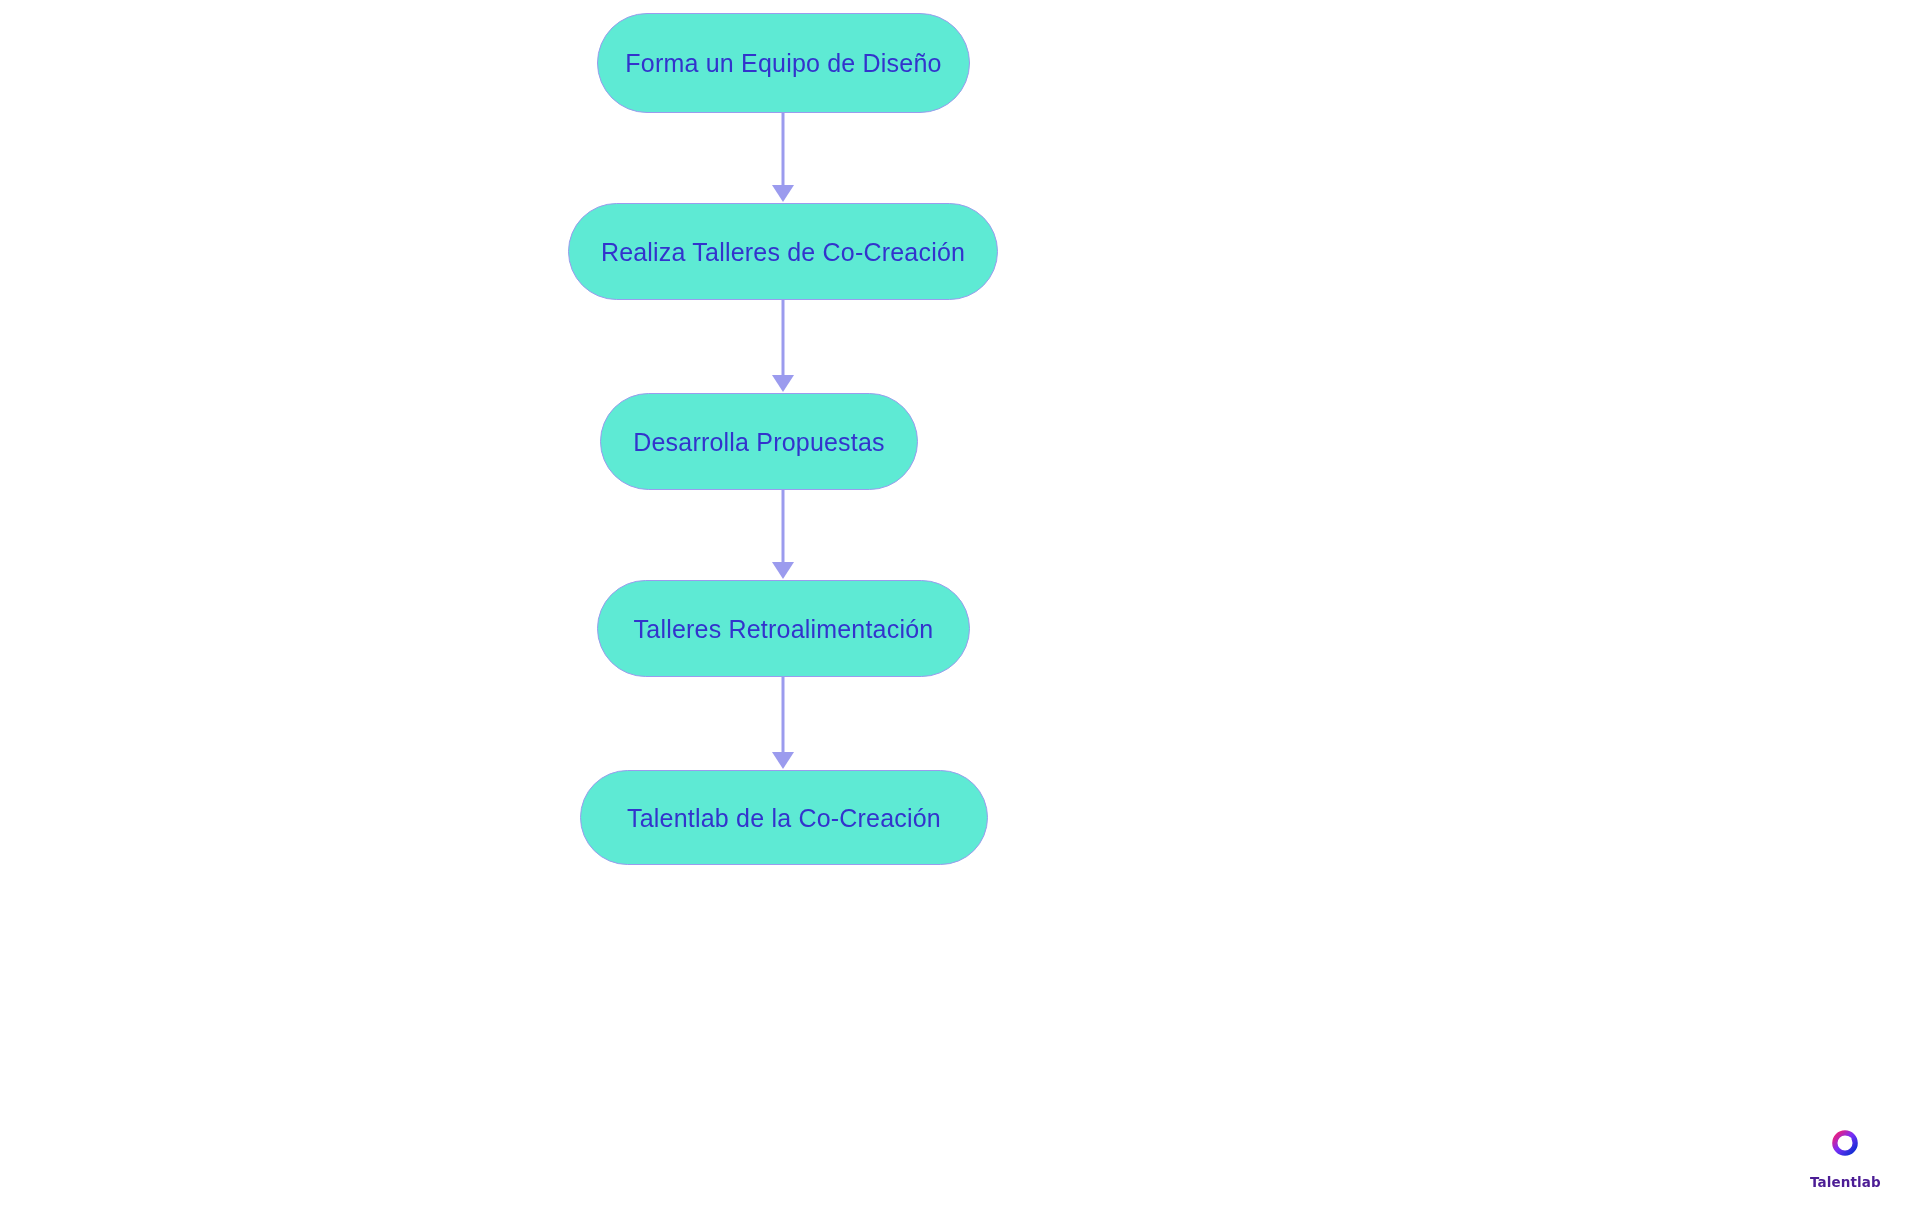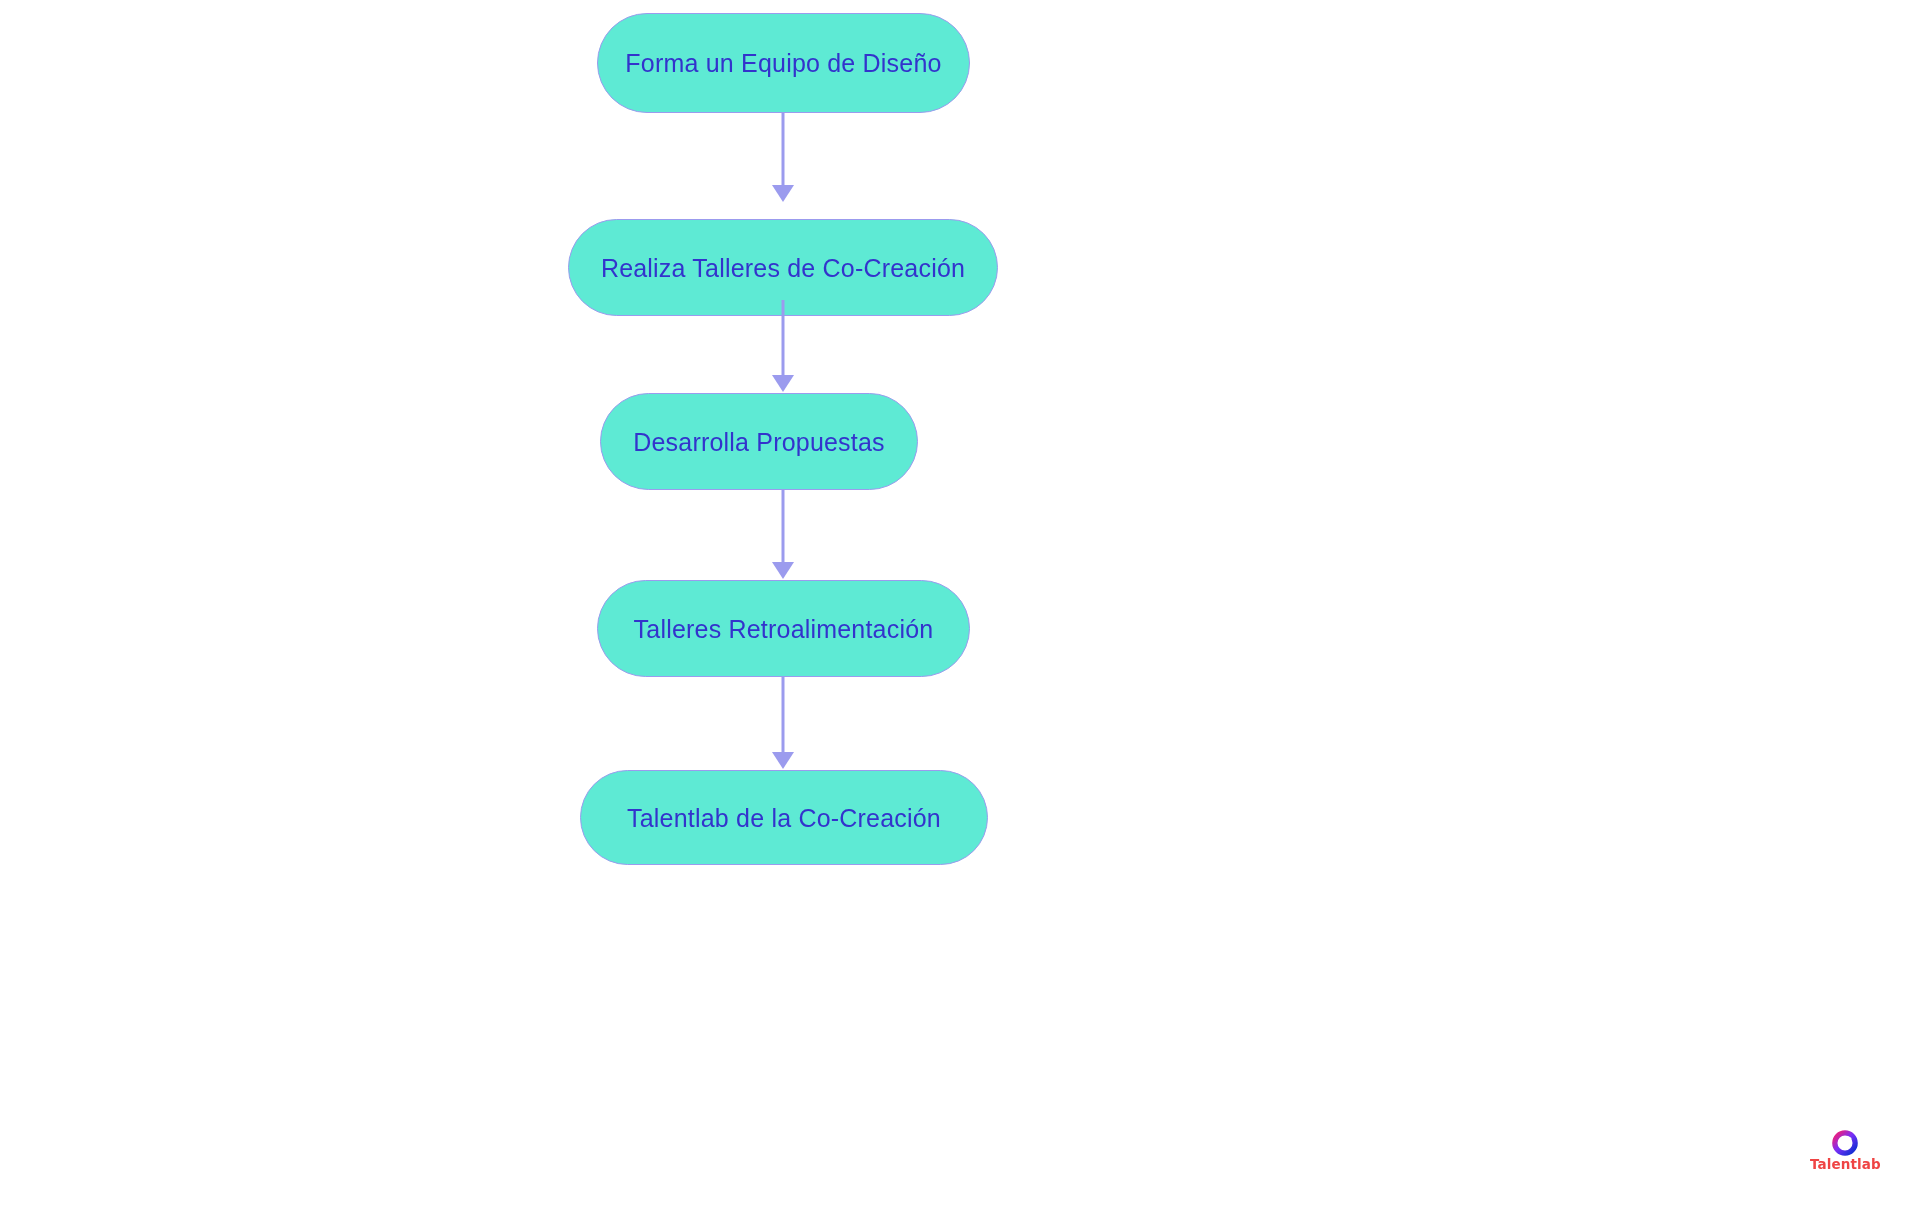--- a/index.html
+++ b/index.html
@@ -78,44 +78,44 @@
     flex-direction: column;
     align-items: center;
     user-select: none;
   }
   .brand-mark {
     width: 26px;
     height: 26px;
     display: block;
   }
   .brand-text {
-    margin-top: 2px;
+    margin-top: 20px;
     font-family: "DejaVu Sans", sans-serif;
     font-size: 13.5px;
     font-weight: 700;
-    color: #ef4444;
+    color: #4c1d95;
     letter-spacing: 0.1px;
     line-height: 1;
   }
 </style>
 </head>
 <body>
 
 <div id="canvas">
 
   <div class="flow-wrap">
 
     <div class="node" style="left:597px; top:13px; width:373px; height:100px;">
       <span class="node-label">Forma un Equipo de Diseño</span>
     </div>
 
     <div class="connector" style="left:783px; top:113px; height:74px;"></div>
     <div class="arrowhead" style="left:783px; top:185px;"></div>
 
-    <div class="node" style="left:568px; top:203px; width:430px; height:97px;margin-top:16px;">
+    <div class="node" style="left:568px; top:203px; width:430px; height:97px;">
       <span class="node-label">Realiza Talleres de Co-Creación</span>
     </div>
 
     <div class="connector" style="left:783px; top:300px; height:76px;"></div>
     <div class="arrowhead" style="left:783px; top:375px;"></div>
 
     <div class="node" style="left:600px; top:393px; width:318px; height:97px;">
       <span class="node-label">Desarrolla Propuestas</span>
     </div>
 

